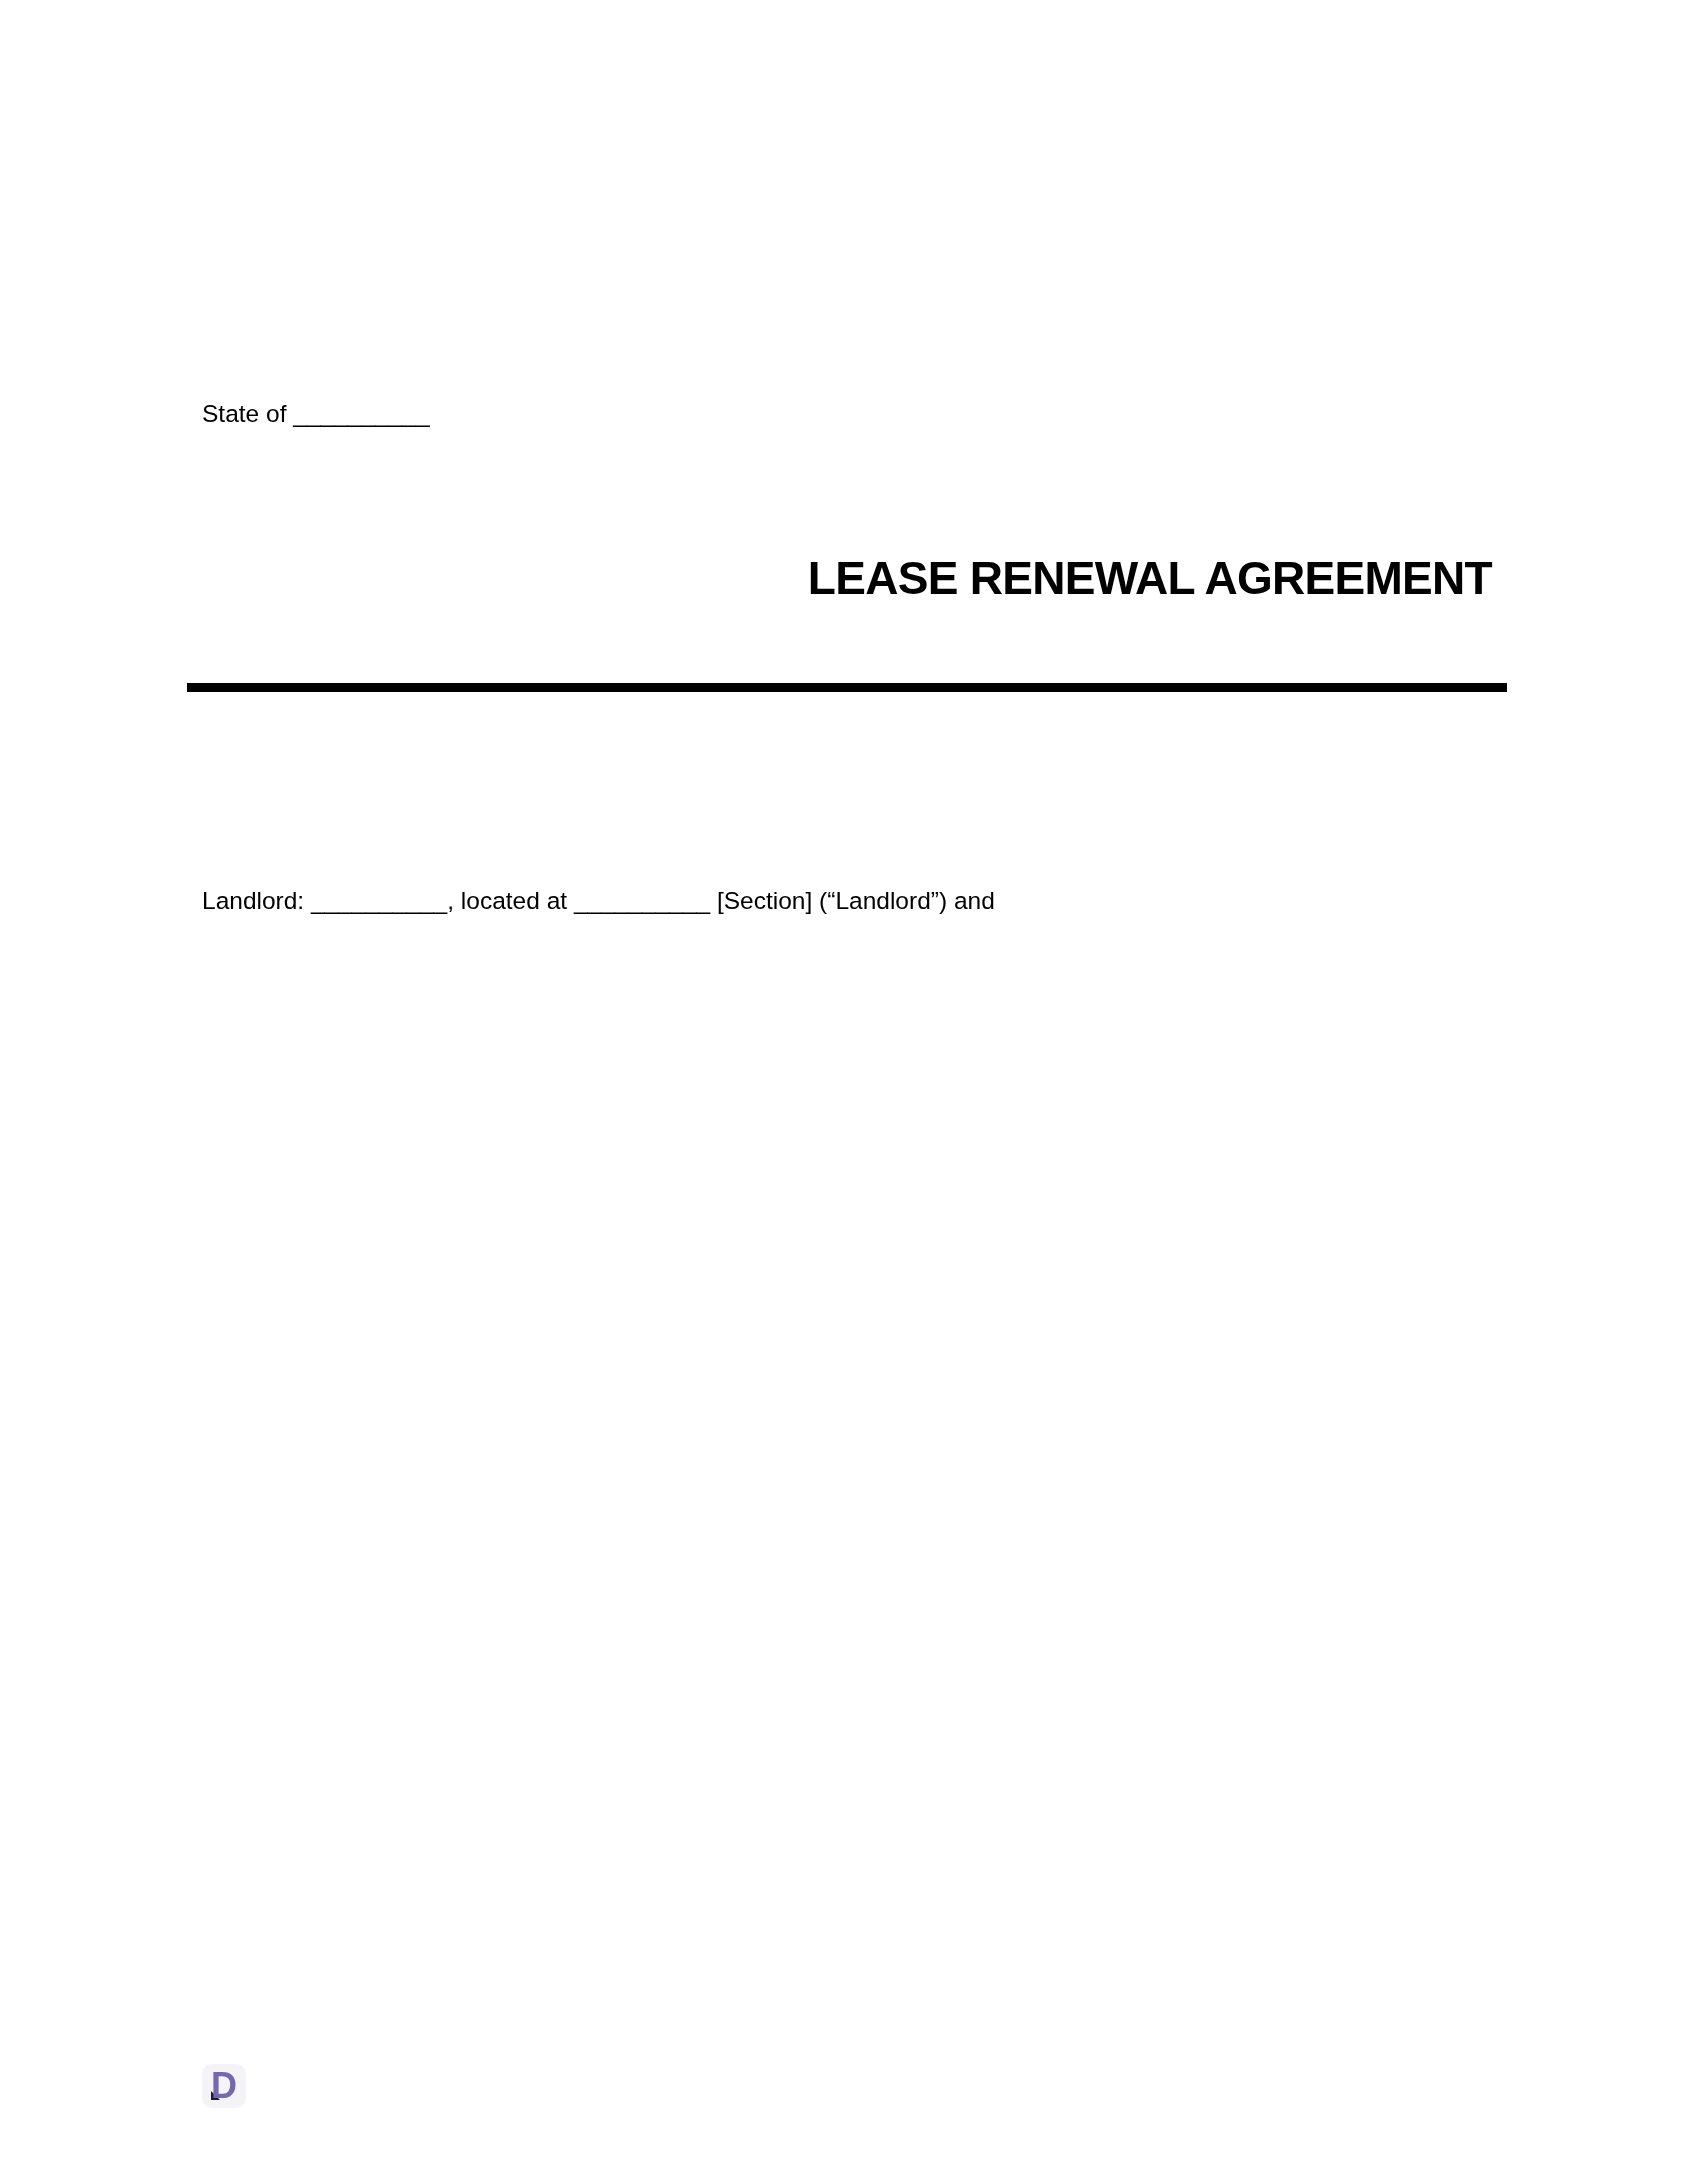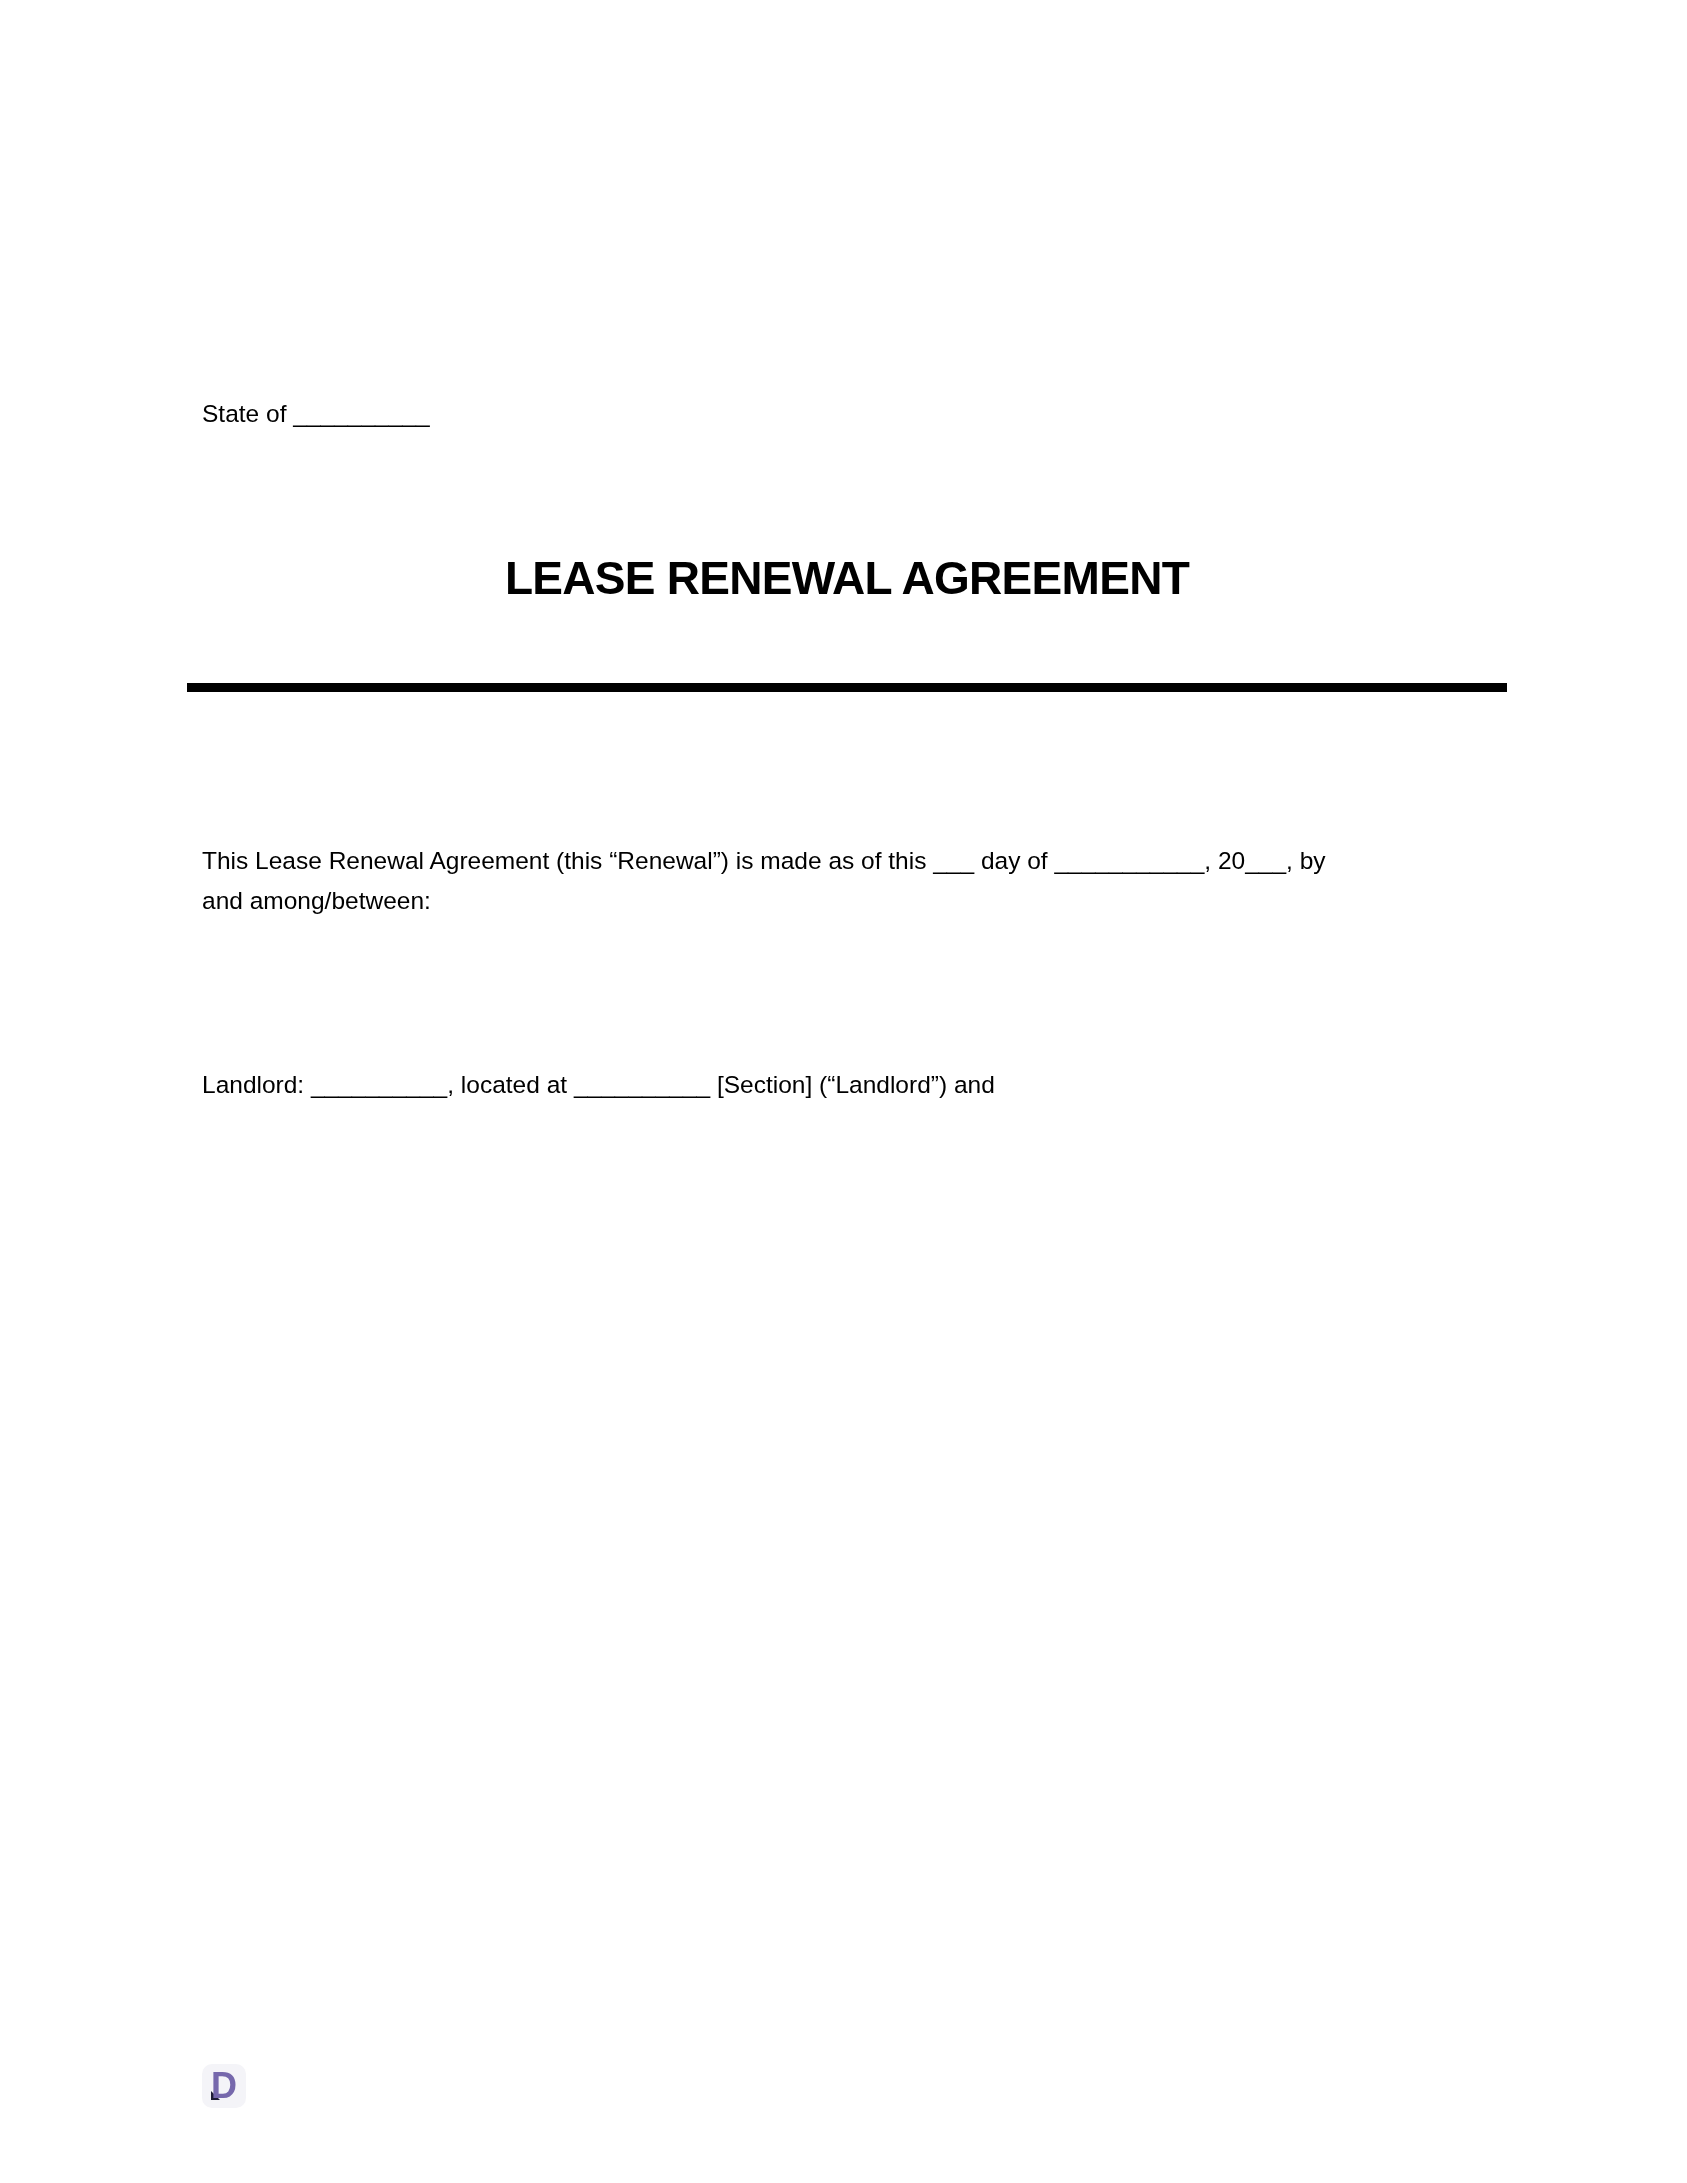--- a/index.html
+++ b/index.html
@@ -19,21 +19,21 @@
     top: 246px;
     width: 1290px;
     font-size: 24.5px;
     line-height: 40px;
     white-space: pre-wrap;
   }
   .content p { margin: 0 0 24px 0; }
   .state-line { margin-bottom: 0 !important; }
   .doc-title {
     margin: 0;
-    text-align: center;
+    text-align: right;
     font-size: 46px;
     line-height: 49px;
     font-weight: bold;
     letter-spacing: -0.7px;
     white-space: nowrap;
   }
   .title-rule {
     height: 8.6px;
     background: #000000;
     margin: 0 -14.6px 29px -14.6px;
@@ -80,22 +80,20 @@
 <body>
 
 <div class="page">
   <div class="content">
 
     <p class="state-line">State of __________</p>
 
     <h1 class="doc-title">LEASE RENEWAL AGREEMENT</h1>
     <div class="title-rule"></div>
 
-    <p>This Lease Renewal Agreement (this “Renewal”) is made as of this ___ day of ___________, 20___, by
-and among/between:</p>
 
     <p><b class="lbl">Landlord:</b><span> __________, located at __________ [Section] (“Landlord”) and</span></p>
 
 
 
 
 
 
     
 

